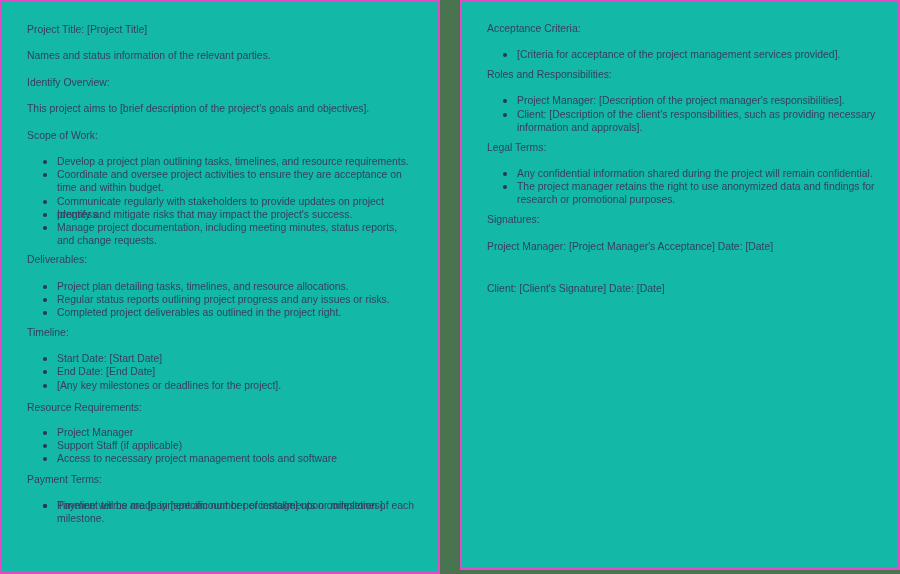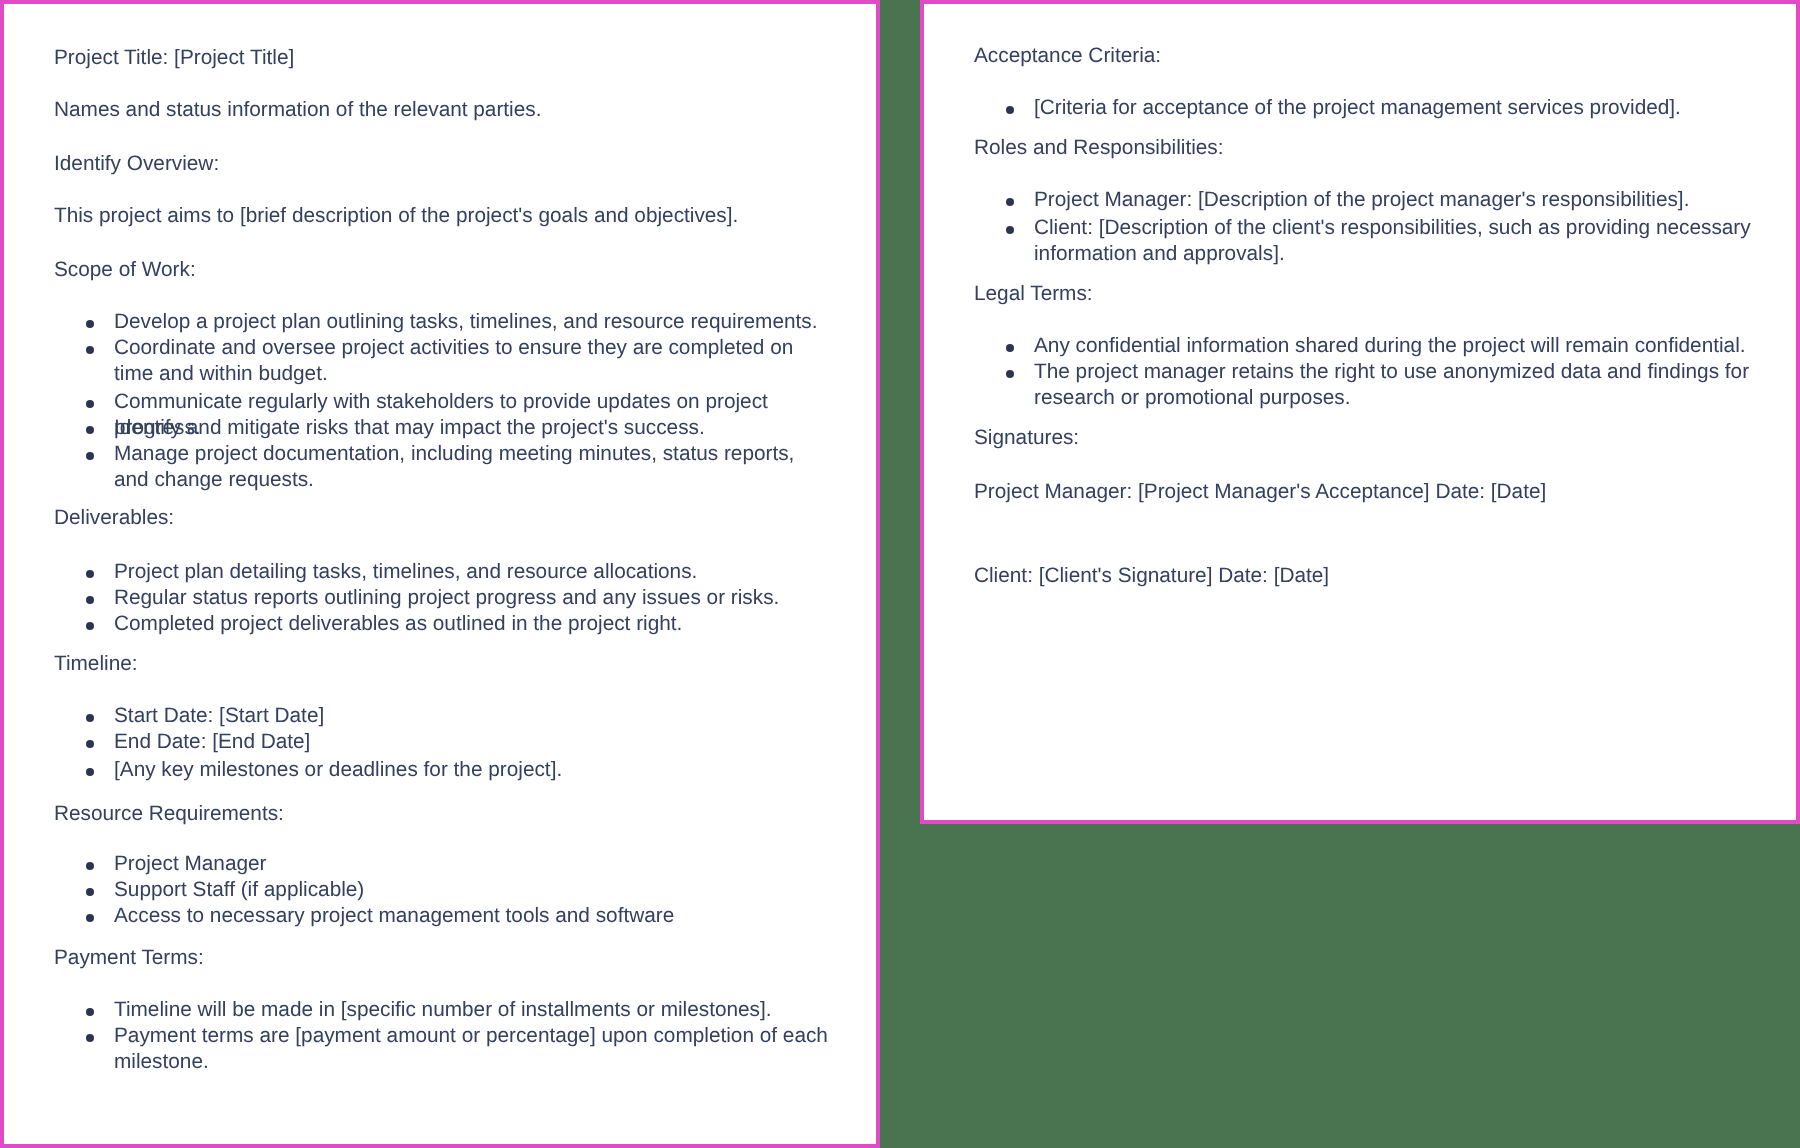--- a/index.html
+++ b/index.html
@@ -3,27 +3,27 @@
 <meta charset="utf-8">
 <style>
   html, body { margin: 0; padding: 0; }
   body {
     width: 900px; height: 574px; position: relative; overflow: hidden;
     background: #4a7350;
     font-family: "Liberation Sans", sans-serif;
   }
   .page {
     position: absolute; top: 0; height: 570px;
-    background: #ffffff;
+    background: #14b8a6;
     border: 2px solid #e24bc6;
     box-sizing: border-box;
     text-decoration: underline;
   }
   #page-left { left: 0; width: 440px; height: 574px; border-top-color:#e24bc6; }
-  #page-right { left: 460px; width: 440px; height: 412px; }
+  #page-right { left: 460px; width: 440px; height: 570px; }
   .content {
     position: absolute; left: 25px; top: 0; right: 10px;
     color: #34405f; font-size: 10.4px; line-height: 13.4px;
   }
   #page-right .content { left: 25px; }
   .line { position: absolute; left: 0; white-space: nowrap; }
   .li { position: absolute; left: 30px; width: 360px; white-space: normal; }
   .li::before {
     content: ""; position: absolute; left: -14px; top: 5px;
     width: 4px; height: 4px; border-radius: 50%; background: #2b3550;
@@ -34,21 +34,21 @@
 
 <div class="page" id="page-left">
   <div class="content">
     <div class="line" style="top:21px">Project Title: [Project Title]</div>
     <div class="line" style="top:47px">Names and status information of the relevant parties.</div>
     <div class="line" style="top:74px">Identify Overview:</div>
     <div class="line" style="top:100px">This project aims to [brief description of the project's goals and objectives].</div>
     <div class="line" style="top:127px">Scope of Work:</div>
 
     <div class="line li" style="top:153px">Develop a project plan outlining tasks, timelines, and resource requirements.</div>
-    <div class="line li" style="top:166px">Coordinate and oversee project activities to ensure they are completed on time and within budget.</div>
+    <div class="line li" style="top:166px">Coordinate and oversee project activities to ensure they are acceptance on time and within budget.</div>
     <div class="line li" style="top:193px">Communicate regularly with stakeholders to provide updates on project progress.</div>
     <div class="line li" style="top:206px">Identify and mitigate risks that may impact the project's success.</div>
     <div class="line li" style="top:219px">Manage project documentation, including meeting minutes, status reports, and change requests.</div>
 
     <div class="line" style="top:251px">Deliverables:</div>
     <div class="line li" style="top:278px">Project plan detailing tasks, timelines, and resource allocations.</div>
     <div class="line li" style="top:291px">Regular status reports outlining project progress and any issues or risks.</div>
     <div class="line li" style="top:304px">Completed project deliverables as outlined in the project right.</div>
 
     <div class="line" style="top:324px">Timeline:</div>
@@ -56,21 +56,21 @@
     <div class="line li" style="top:363px">End Date: [End Date]</div>
     <div class="line li" style="top:377px">[Any key milestones or deadlines for the project].</div>
 
     <div class="line" style="top:399px">Resource Requirements:</div>
     <div class="line li" style="top:424px">Project Manager</div>
     <div class="line li" style="top:437px">Support Staff (if applicable)</div>
     <div class="line li" style="top:450px">Access to necessary project management tools and software</div>
 
     <div class="line" style="top:471px">Payment Terms:</div>
     <div class="line li" style="top:497px">Timeline will be made in [specific number of installments or milestones].</div>
-    <div class="line li" style="top:510px">Payment terms are [payment amount or percentage] upon completion of each milestone.</div>
+    <div class="line li" style="top:497px">Payment terms are [payment amount or percentage] upon completion of each milestone.</div>
   </div>
 </div>
 
 <div class="page" id="page-right">
   <div class="content">
     <div class="line" style="top:20px">Acceptance Criteria:</div>
     <div class="line li" style="top:46px">[Criteria for acceptance of the project management services provided].</div>
 
     <div class="line" style="top:66px">Roles and Responsibilities:</div>
     <div class="line li" style="top:92px">Project Manager: [Description of the project manager's responsibilities].</div>

